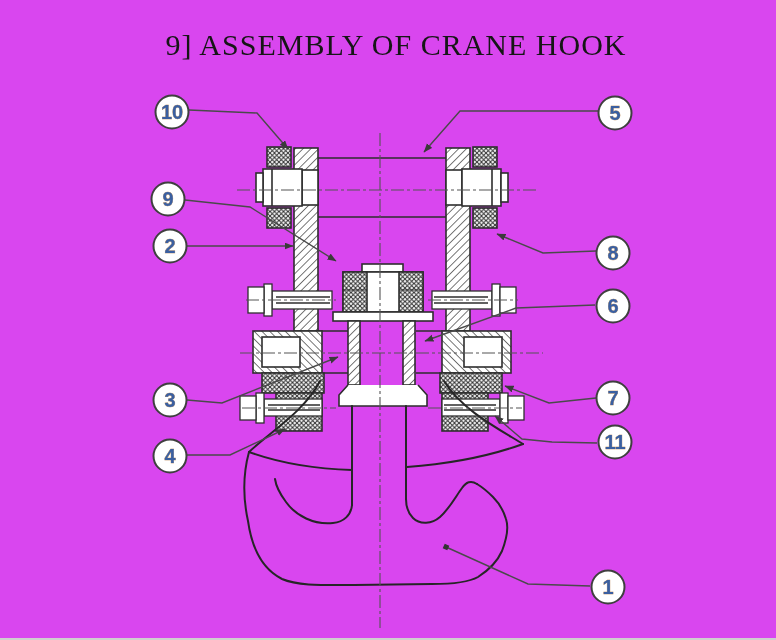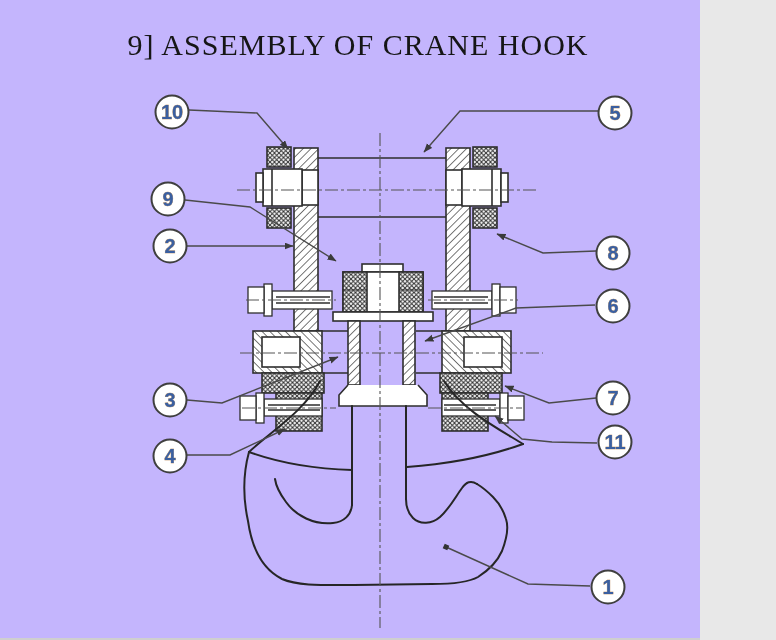--- a/index.html
+++ b/index.html
@@ -1,17 +1,17 @@
 <!DOCTYPE html>
 <html><head>
 <meta charset="utf-8">
 <style>
   html,body{margin:0;padding:0;background:#e8e8e8;}
   .page{
-    position:relative;width:700px;height:640px;background:#c4b5fd;
+    position:relative;width:776px;height:640px;background:#d946ef;
     overflow:hidden;font-family:"Liberation Sans",sans-serif;
     border-bottom:2px solid #cfcfcf;box-sizing:border-box;
   }
   .title{
     position:absolute;top:28px;left:0;right:0;text-align:center;
     font-family:"Liberation Serif",serif;font-size:30px;font-weight:400;
     color:#161616;letter-spacing:1px;transform:translateX(8px);
     white-space:nowrap;
   }
   svg.drawing{position:absolute;left:0;top:0;}

